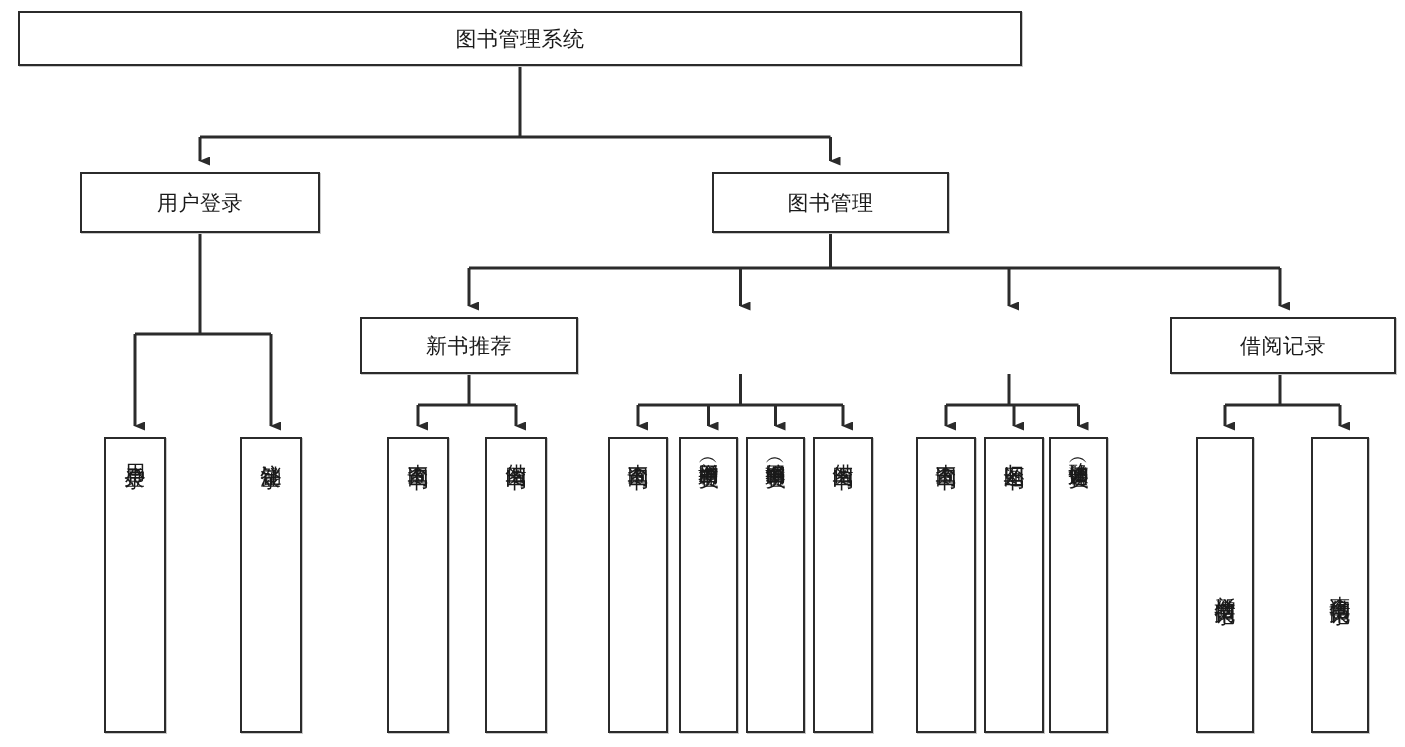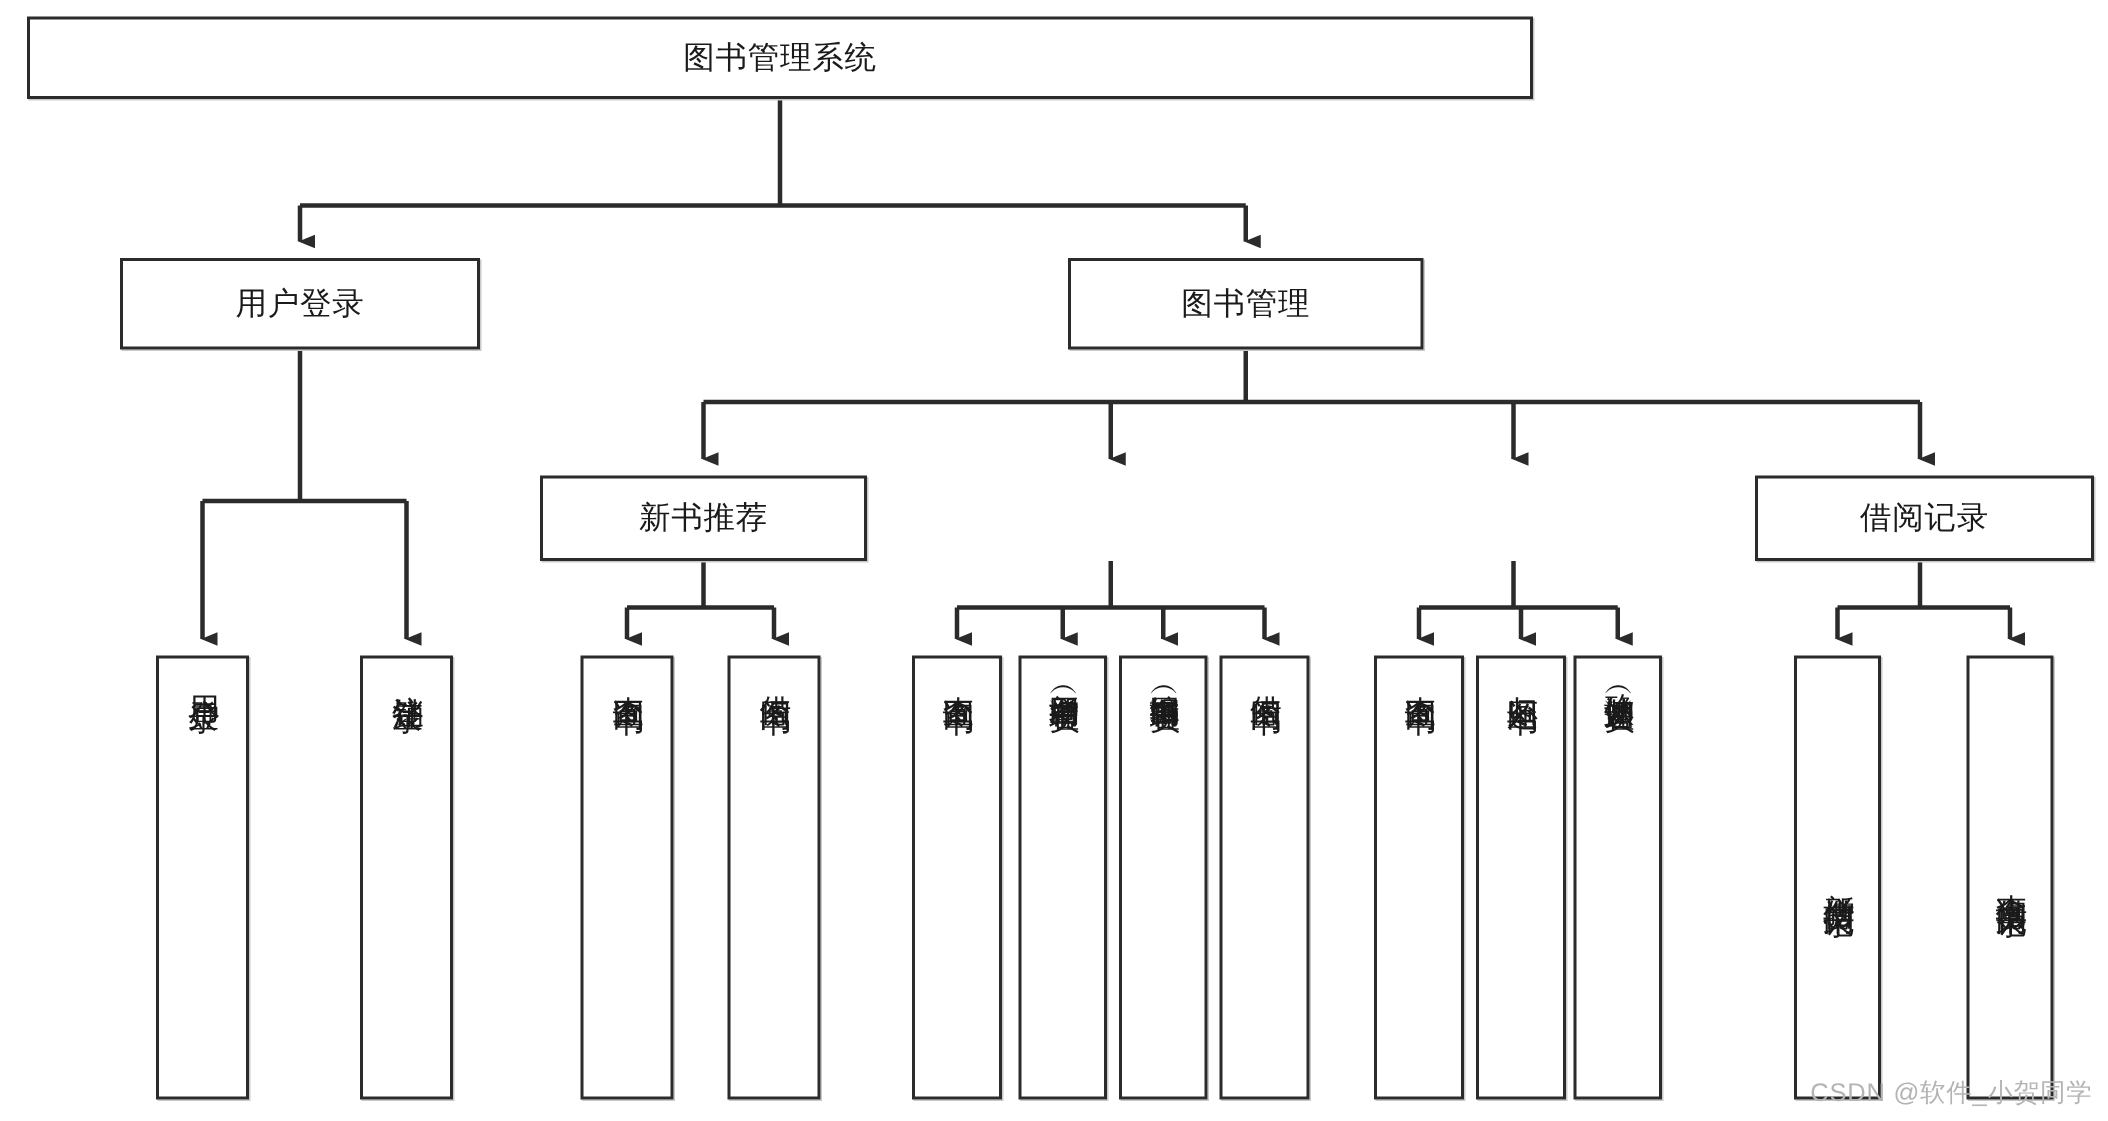--- a/index.html
+++ b/index.html
@@ -180,14 +180,13 @@
   <div class="node vert tall" style="left: 1049px; top: 437px; width: 59px; height: 296px;">
     <span class="node-label">确认归还（管理员）</span>
   </div>
   <div class="node vert center" style="left: 1196px; top: 437px; width: 58px; height: 296px;">
     <span class="node-label">新增借阅记录</span>
   </div>
   <div class="node vert center" style="left: 1311px; top: 437px; width: 58px; height: 296px;">
     <span class="node-label">查询借阅记录</span>
   </div>
 
-  <div id="watermark">CSDN @软件_小贺同学</div>
 </div>
 
 </body></html>

